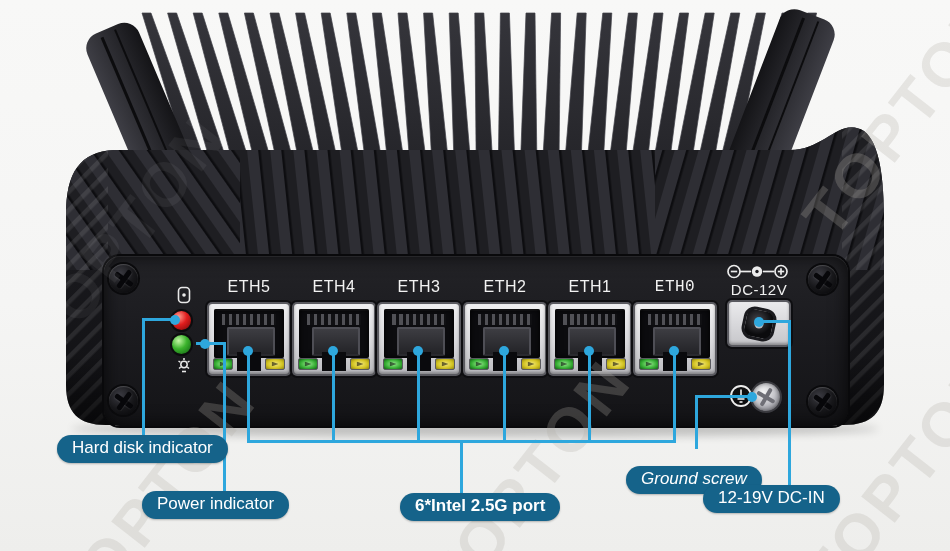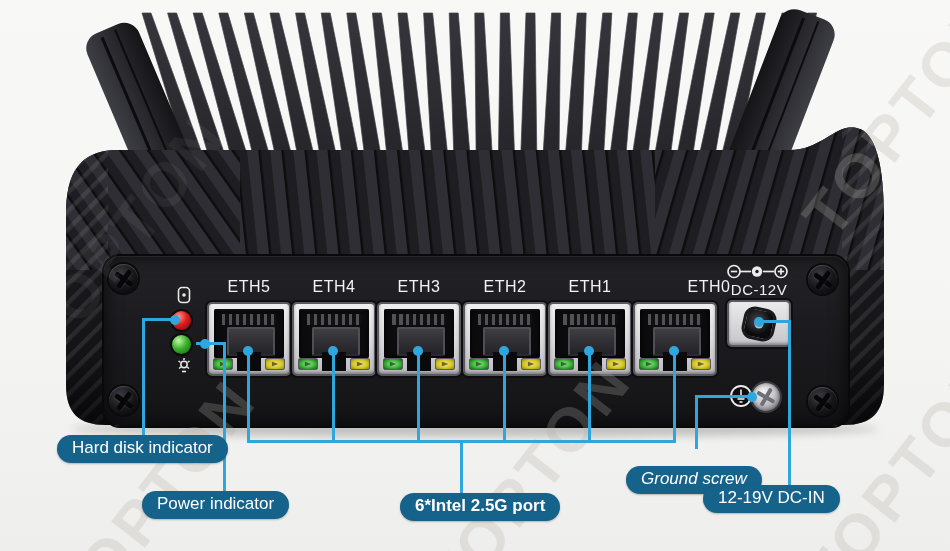--- a/index.html
+++ b/index.html
@@ -216,21 +216,21 @@
     <line x1="3" y1="11.5" x2="4.7" y2="10.2" stroke="#e8e8e8" stroke-width="1.5"></line>
     <line x1="13" y1="11.5" x2="11.3" y2="10.2" stroke="#e8e8e8" stroke-width="1.5"></line>
     <line x1="6" y1="14.5" x2="10" y2="14.5" stroke="#e8e8e8" stroke-width="1.6"></line>
   </svg>
 
   <span class="eth-label" style="left:209px;">ETH5</span>
   <span class="eth-label" style="left:294px;">ETH4</span>
   <span class="eth-label" style="left:379px;">ETH3</span>
   <span class="eth-label" style="left:465px;">ETH2</span>
   <span class="eth-label" style="left:550px;">ETH1</span>
-  <span class="eth-label" style="left:669px;">ETH0</span>
+  <span class="eth-label" style="left:635px;font-family:Liberation Mono, monospace;">ETH0</span>
 
   <div class="port" style="left:209px;">
     <div class="port-pins"></div>
     <div class="port-cavity"></div>
     <div class="port-notch"></div>
     <div class="pled pled-g"></div>
     <div class="pled pled-y"></div>
   </div>
   <div class="port" style="left:294px;">
     <div class="port-pins"></div>

